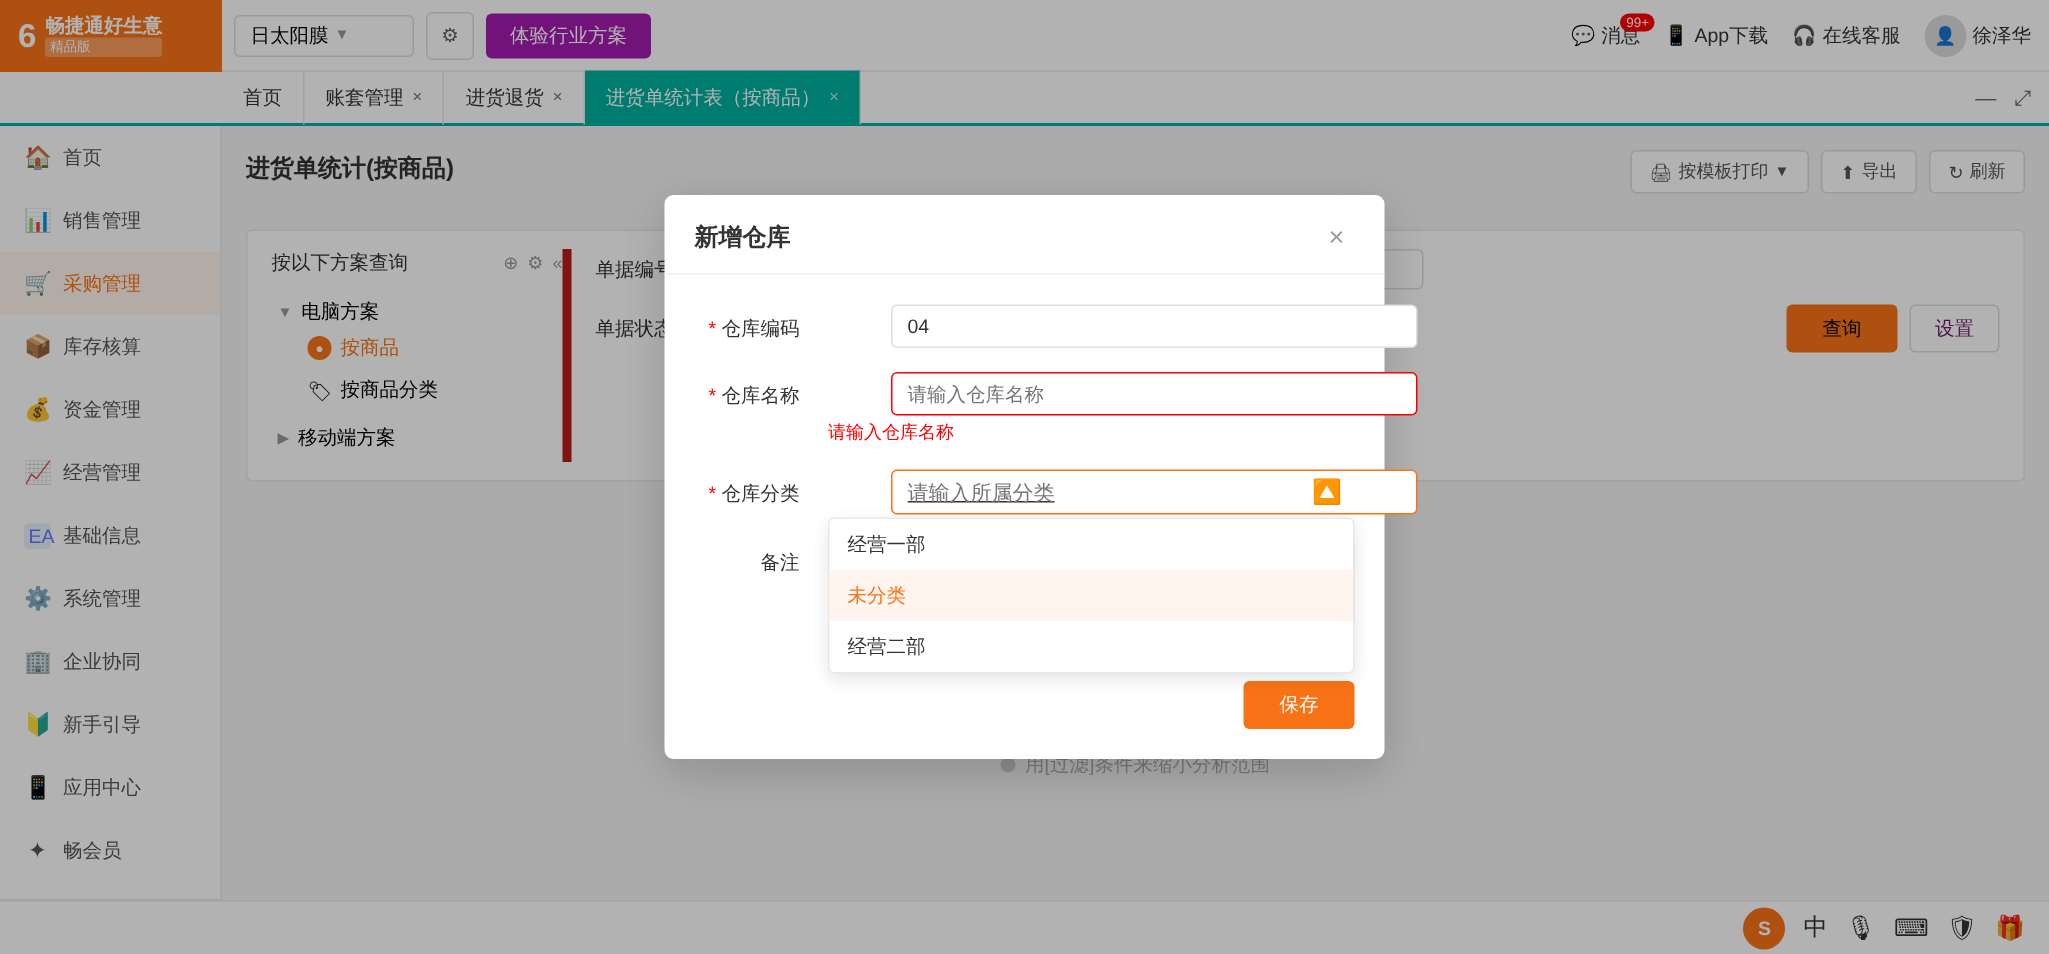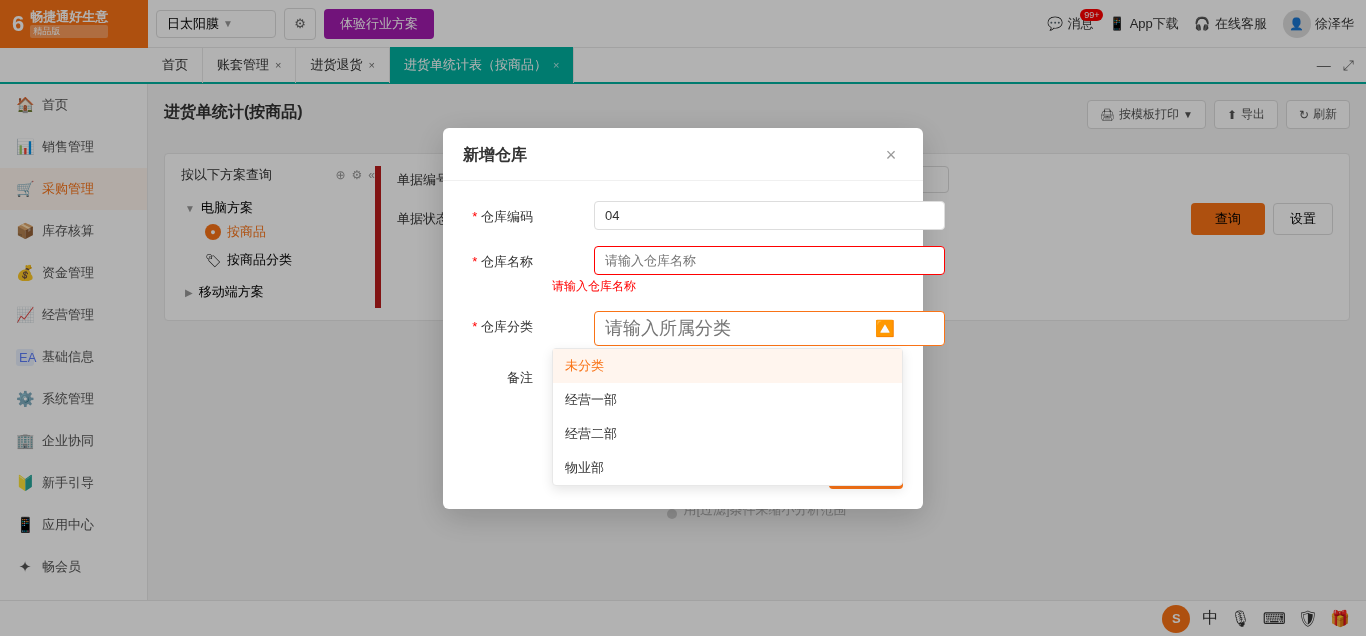--- a/index.html
+++ b/index.html
@@ -152,36 +152,36 @@
       border: 1px solid #ddd; border-radius: 4px; padding: 5px 10px;
       font-size: 13px; min-width: 180px; color: #333; outline: none;
     }
     .filter-row-right { margin-left: auto; display: flex; gap: 8px; }
     .query-btn {
       background: #f97316; color: #000000; border: none;
       border-radius: 4px; padding: 6px 24px; cursor: pointer; font-size: 13px;
     }
     .setting-btn {
       border: 1px solid #ddd; background: #fff;
-      border-radius: 4px; padding: 6px 16px; cursor: pointer; font-size: 13px; color: #000000;
+      border-radius: 4px; padding: 6px 16px; cursor: pointer; font-size: 13px; color: #701a75;
     }
     .filter-input-wrap { position: relative; display: inline-block; }
     .filter-input-wrap select {
       border: 1px solid #ddd; border-radius: 4px; padding: 5px 28px 5px 10px;
       font-size: 13px; min-width: 120px; appearance: none; background: #fff;
       color: #333; outline: none; cursor: pointer;
     }
     .select-arrow { position: absolute; right: 8px; top: 50%; transform: translateY(-50%); color: #999; font-size: 10px; pointer-events: none; }
 
     .dots-btn { color: #999; cursor: pointer; font-size: 16px; letter-spacing: 1px; }
     .hint-img {
       width: 80px; height: 80px; background: #f5e0cc; border-radius: 50%;
       display: flex; align-items: center; justify-content: center; font-size: 32px;
     }
-    .hint-text { font-size: 13px; color: #aaa; display: flex; align-items: flex-end; gap: 6px; }
+    .hint-text { font-size: 13px; color: #aaa; display: flex; align-items: center; gap: 6px; }
     .hint-bullet { width: 10px; height: 10px; border-radius: 50%; background: #ccc; display: inline-block; }
 
     
     .overlay {
       position: fixed; top: 0; left: 0; width: 1366px; height: 636px;
       background: rgba(0,0,0,0.3); z-index: 100;
       display: flex; align-items: center; justify-content: center;
     }
 
     
@@ -214,21 +214,21 @@
     .form-input {
       width: 100%; border: 1px solid #ddd; border-radius: 4px;
       padding: 6px 10px; font-size: 13px; outline: none; color: #333; margin-left: 42px;
     }
     .form-input.error { border-color: #f00; }
     .error-msg { color: #f00; font-size: 12px; margin-top: 3px; }
 
     .form-input-with-icon { position: relative; }
     .form-input-with-icon input {
       width: 100%; border: 1px solid #ddd; border-radius: 4px;
-      padding: 6px 32px 6px 10px; font-size: 18px; outline: none; color: #333;
+      padding: 6px 32px 6px 10px; font-size: 14px; outline: none; color: #333; text-decoration: underline;
     }
     .form-input-icon {
       position: absolute; right: 8px; top: 50%; transform: translateY(-50%);
       cursor: pointer; color: #f97316; font-size: 16px;
     }
 
     
     .dropdown-list {
       position: absolute; top: calc(100% + 2px); left: 0; width: 100%;
       background: #fff; border: 1px solid #e8e8e8; border-radius: 4px;
@@ -522,24 +522,23 @@
           <span class="required">*</span>
           <span>仓库分类</span>
         </span>
         <div class="form-field" style="position:relative;">
           <div class="form-input-with-icon">
             <input class="form-input" type="text" placeholder="请输入所属分类" style="border-color: rgb(249, 115, 22);">
             <span class="form-input-icon">🔼</span>
           </div>
 
           <div class="dropdown-list">
+            <div class="dropdown-item">经营一部</div>
             <div class="dropdown-item selected">未分类</div>
-            <div class="dropdown-item">经营一部</div>
             <div class="dropdown-item">经营二部</div>
-            <div class="dropdown-item">物业部</div>
           </div>
         </div>
       </div>
 
       <div class="form-row">
         <span class="form-label">备注</span>
         <div class="form-field">
           <textarea class="form-textarea" style=""></textarea>
         </div>
       </div>

